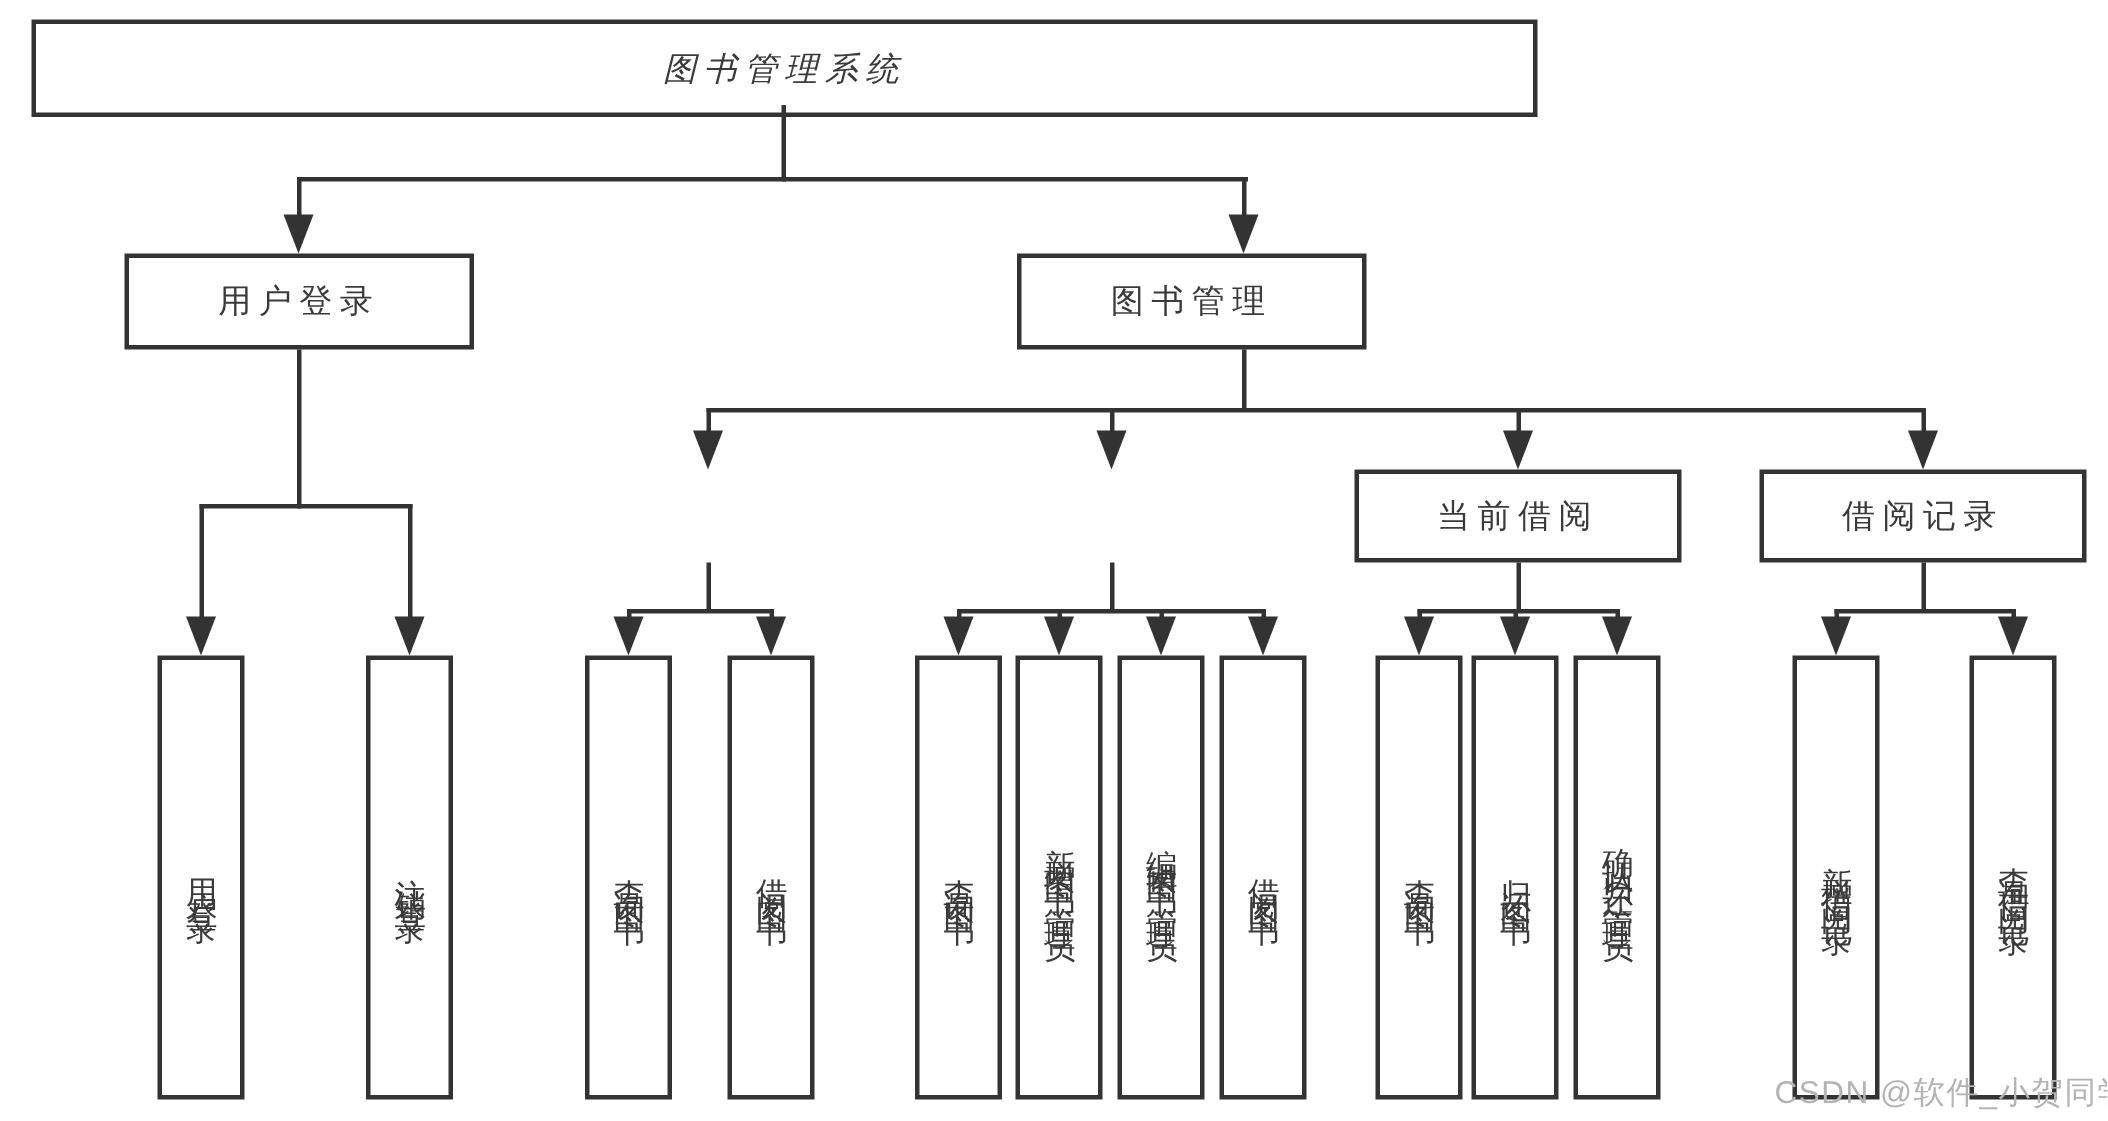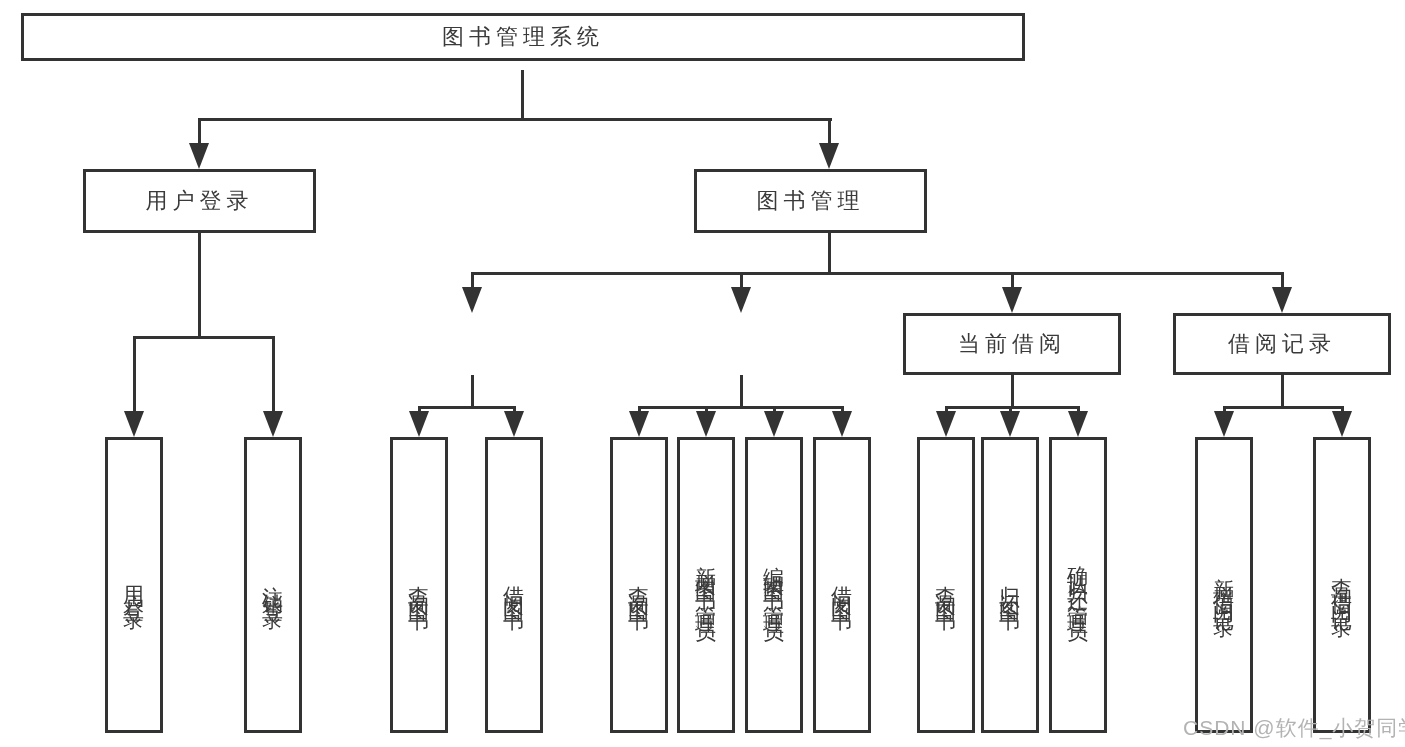--- a/index.html
+++ b/index.html
@@ -12,21 +12,21 @@
   }
   .box{
     position:absolute;
     background:#ffffff;
     border:3px solid #333333;
     box-sizing:border-box;
     display:flex;align-items:center;justify-content:center;
     color:#3a3a3a;
     text-align:center;
   }
-  .root{left:21px;top:13px;width:1004px;height:48px;font-size:22px;letter-spacing:5px;}
+  .root{left:21px;top:13px;width:1004px;height:65px;font-size:22px;letter-spacing:5px;font-style:italic;}
   .l2{top:169px;width:233px;height:64px;font-size:22px;letter-spacing:5px;}
   .l3{top:313px;width:218px;height:62px;font-size:22px;letter-spacing:5px;}
   .leaf{
     top:437px;width:58px;height:296px;
     writing-mode:vertical-lr;
     font-size:21px;letter-spacing:8px;
     line-height:1;
   }
   .hl{position:absolute;height:3px;background:#333333;}
   .vl{position:absolute;width:3px;background:#333333;}
@@ -54,21 +54,21 @@
   <div class="box root">图书管理系统</div>
 
   <div class="vl" style="left:521px;top:70px;height:51px"></div>
   <div class="hl" style="left:198px;top:118px;width:634px"></div>
   <div class="vl" style="left:198px;top:118px;height:27px"></div>
   <div class="arrow" style="left:189px;top:143px"></div>
   <div class="vl" style="left:828px;top:118px;height:27px"></div>
   <div class="arrow" style="left:819px;top:143px"></div>
 
   <div class="box l2" style="left:83px">用户登录</div>
-  <div class="box l2" style="left:694px">图书管理</div>
+  <div class="box l2" style="left:678px">图书管理</div>
 
   <div class="vl" style="left:198px;top:233px;height:106px"></div>
   <div class="hl" style="left:133px;top:336px;width:142px"></div>
   <div class="vl" style="left:133px;top:336px;height:77px"></div>
   <div class="arrow" style="left:124px;top:411px"></div>
   <div class="vl" style="left:272px;top:336px;height:77px"></div>
   <div class="arrow" style="left:263px;top:411px"></div>
 
   <div class="vl" style="left:828px;top:233px;height:41px"></div>
   <div class="hl" style="left:471px;top:272px;width:813px"></div>

